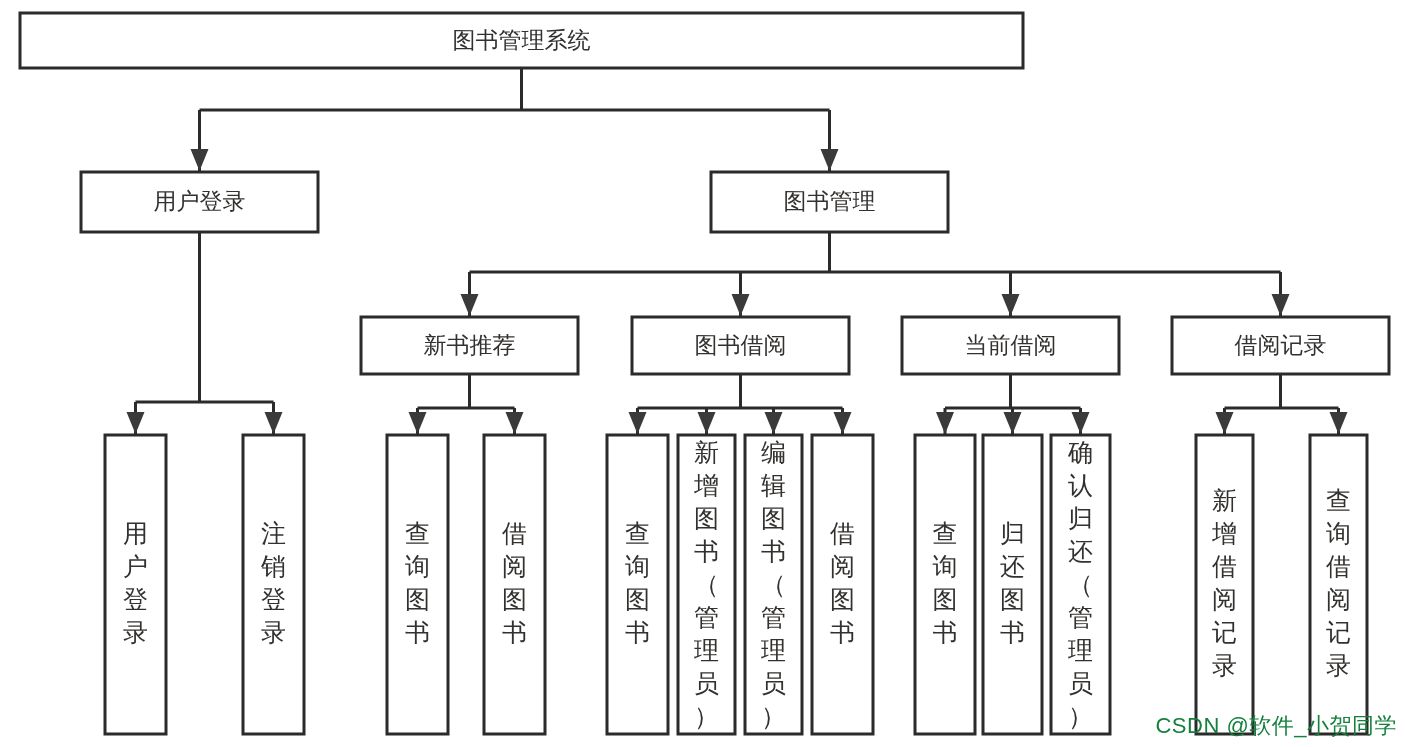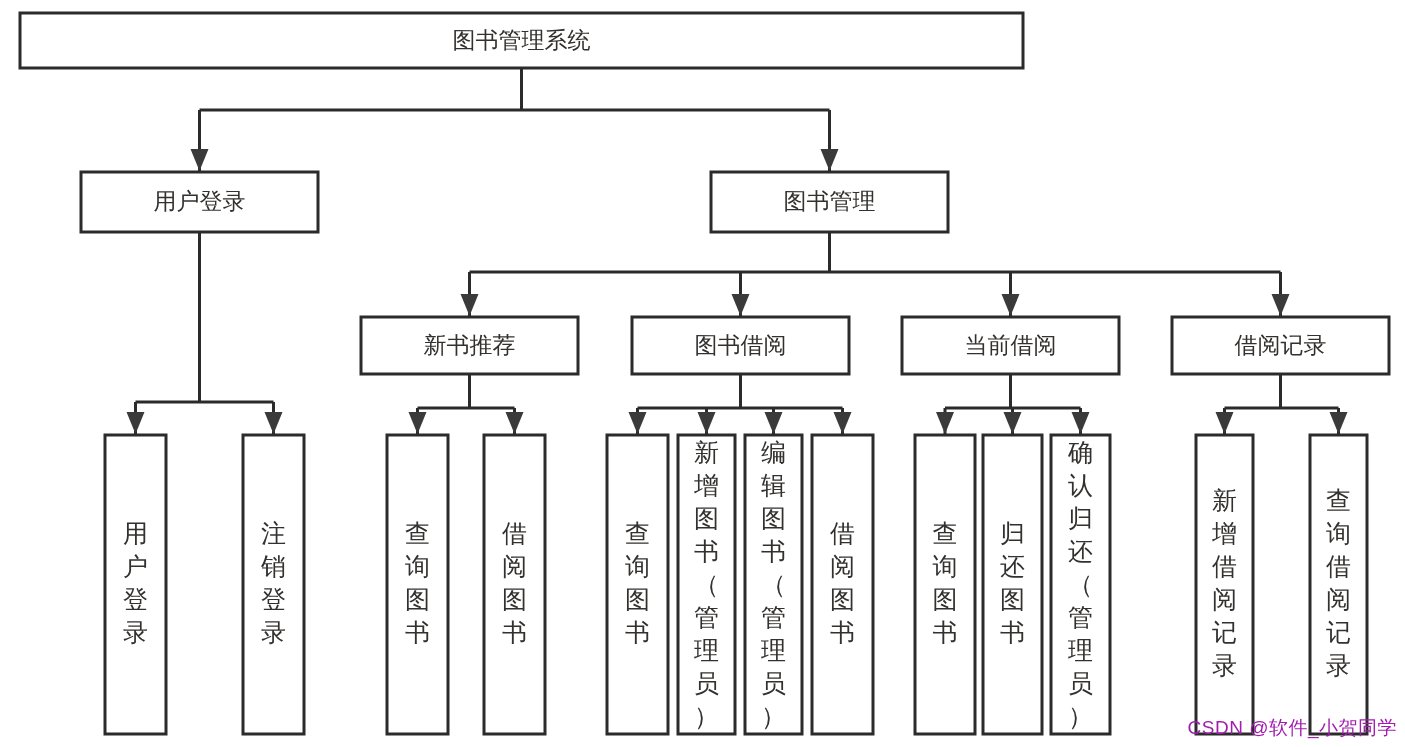--- a/index.html
+++ b/index.html
@@ -52,22 +52,22 @@
     font-family: "Liberation Sans", "DejaVu Sans", sans-serif;
     font-size: 25px;
     fill: #33312f;
     text-anchor: middle;
   }
   .watermark {
     position: absolute;
     right: 8px;
     bottom: 6px;
     font-family: "Liberation Sans", "DejaVu Sans", sans-serif;
-    font-size: 19px;
-    color: #a21caf;
+    font-size: 22px;
+    color: #15803d;
     letter-spacing: 0.5px;
     white-space: nowrap;
     user-select: none;
   }
 </style>
 </head>
 <body>
 
 <div id="diagram-root">
   <svg class="tree-canvas" viewBox="0 0 1405 747" xmlns="http://www.w3.org/2000/svg">

